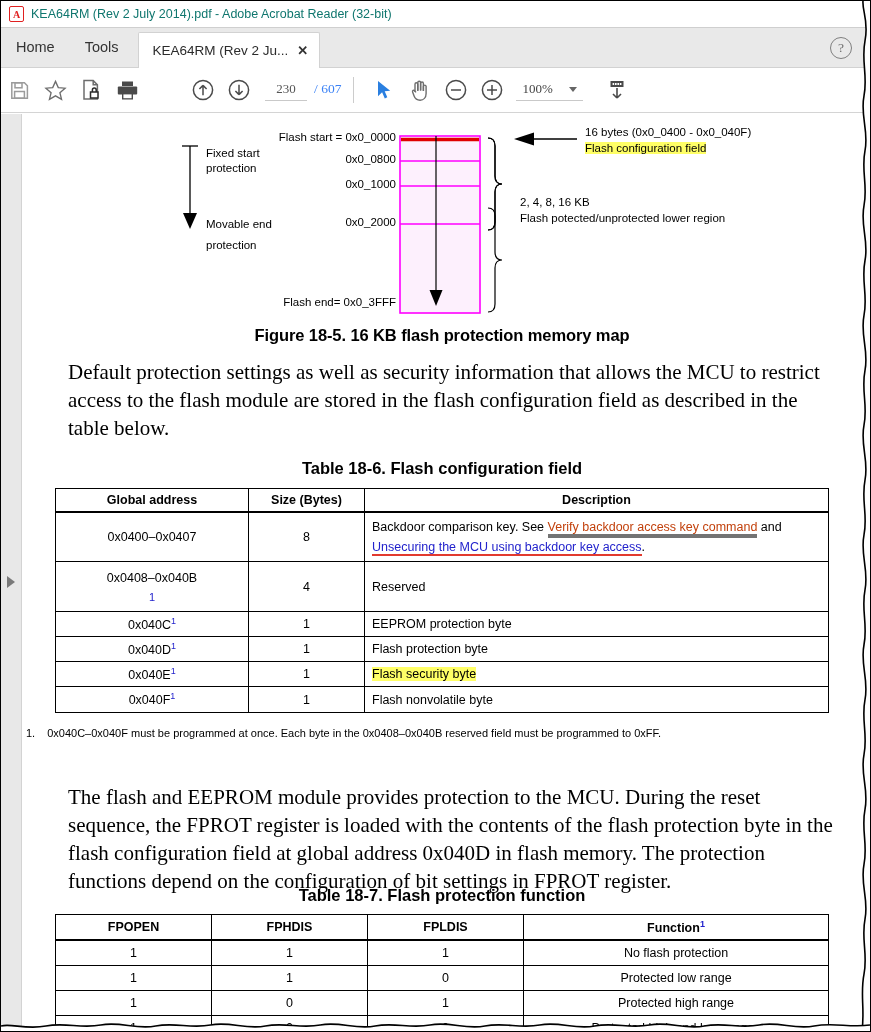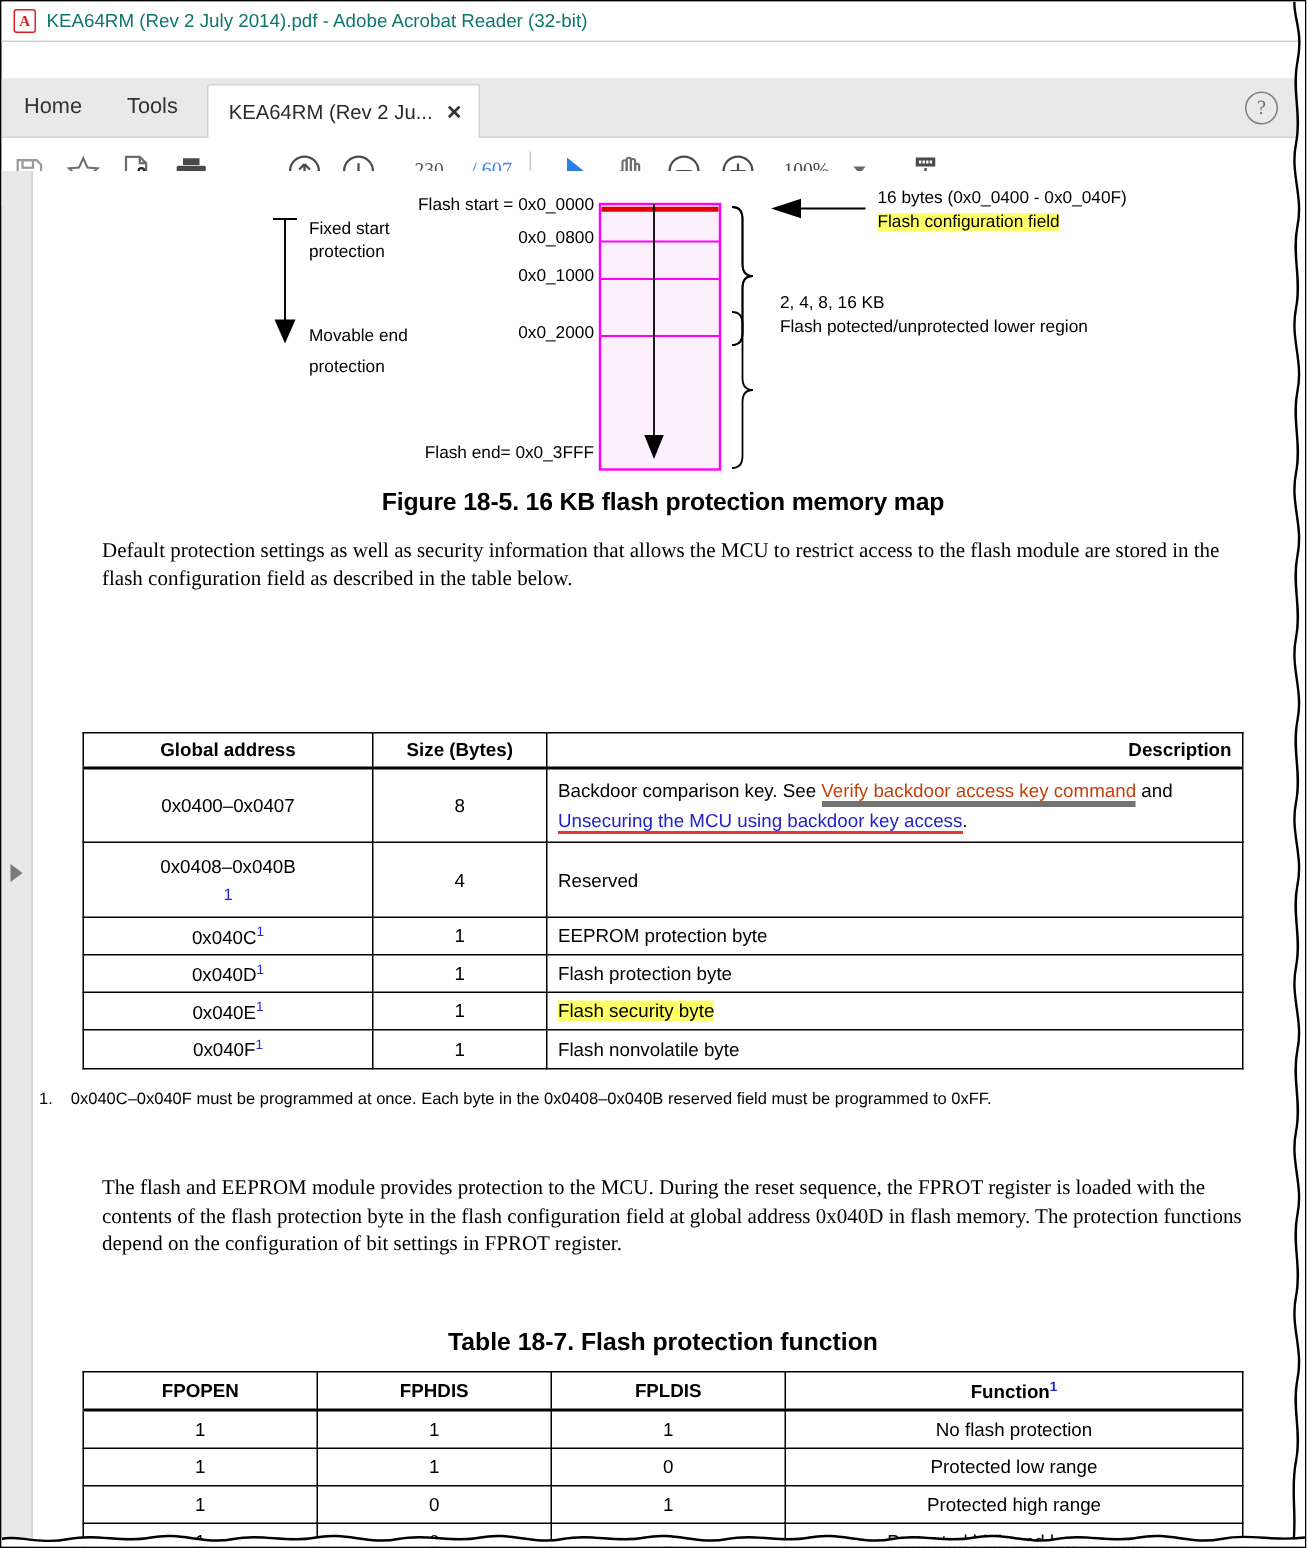--- a/index.html
+++ b/index.html
@@ -36,21 +36,20 @@
     font-size: 12.5px; color: #0f766e; white-space: nowrap;
     font-family: "Liberation Sans", sans-serif;
   }
 
   
   .tabstrip {
     height: 40px; background: #e9e9e9;
     display: flex; align-items: flex-end;
     position: relative;
     border-bottom: 1px solid #d2d2d2;
-    margin-top: 24px;
   }
   .menu-item {
     height: 40px; display: flex; align-items: center;
     padding: 0 15px; font-size: 14.5px; color: #333;
   }
   .doc-tab {
     height: 36px; background: #ffffff;
     display: flex; align-items: center; gap: 9px;
     padding: 0 11px 0 14px; margin-left: 4px;
     border: 1px solid #d2d2d2; border-bottom: none;
@@ -121,41 +120,41 @@
   }
   .fig-label.r { text-align:right; }
   .hl { background:#ffff66; }
 
   
   .figcap {
     text-align:center; font-size:16.5px; font-weight:bold; color:#000;
     font-family:"Liberation Sans", sans-serif; letter-spacing:-0.1px;
   }
   .bodytext {
-    font-family:"Liberation Serif", serif; font-size:14px; color:#000;
+    font-family:"Liberation Serif", serif; font-size:21px; color:#000;
     line-height:1.33; text-align:left;
   }
   .tblcap {
     text-align:center; font-size:16.5px; font-weight:bold; color:#000;
     font-family:"Liberation Sans", sans-serif;
   }
 
   
   table.doc {
     border-collapse: collapse; width: 774px; margin: 0 auto;
     font-family:"Liberation Sans", sans-serif;
     table-layout: fixed;
   }
   table.doc th, table.doc td {
     border: 1px solid #000; font-size: 12.5px; color:#000;
     padding: 4px 7px; vertical-align: middle;
   }
   table.doc thead th { font-weight:bold; }
   table.doc thead tr { border-bottom: 2px solid #000; }
-  table.doc thead th.lefthdr { text-align:right;margin-top:47px; }
+  table.doc thead th.lefthdr { text-align:center;margin-top:47px; }
   .ctr { text-align:center; }
   .lft { text-align:left; }
   .sup { color:#2222cc; font-size:9px; vertical-align:super; }
   .lnk { color:#c2410c; border-bottom:4px solid #737373; }
   .lnk2 { color:#2222cc; border-bottom:2px solid #e23a2e; }
 
   .footnote {
     font-family:"Liberation Sans", sans-serif; font-size:11px;
     color:#000; line-height:1.45; width: 780px; margin: 0 auto;
     padding-left: 4px; text-indent: 0;
@@ -352,20 +351,21 @@
           <div class="fig-label" style="left:563px; top:12px;">16 bytes (0x0_0400 - 0x0_040F)</div>
           <div class="fig-label" style="left:563px; top:28px;"><span class="hl">Flash configuration field</span></div>
           <div class="fig-label" style="left:498px; top:82px;">2, 4, 8, 16 KB</div>
           <div class="fig-label" style="left:498px; top:98px;">Flash potected/unprotected lower region</div>
         </div>
 
         <div class="figcap" style="position:absolute; left:0; top:212px; width:840px;">Figure 18-5. 16 KB flash protection memory map</div>
 
         <div class="bodytext" style="position:absolute; left:46px; top:245px; width:768px;">Default protection settings as well as security information that allows the MCU to restrict access to the flash module are stored in the flash configuration field as described in the table below.</div>
 
+        <div class="tblcap" style="position:absolute; left:0; top:345px; width:840px;">Table 18-6.   Flash configuration field</div>
 
         <div style="position:absolute; left:0; top:374px; width:840px;">
           <table class="doc">
             <colgroup>
                 <col style="width:193px">
                 <col style="width:116px">
                 <col>
               </colgroup>
             <thead>
               <tr>

